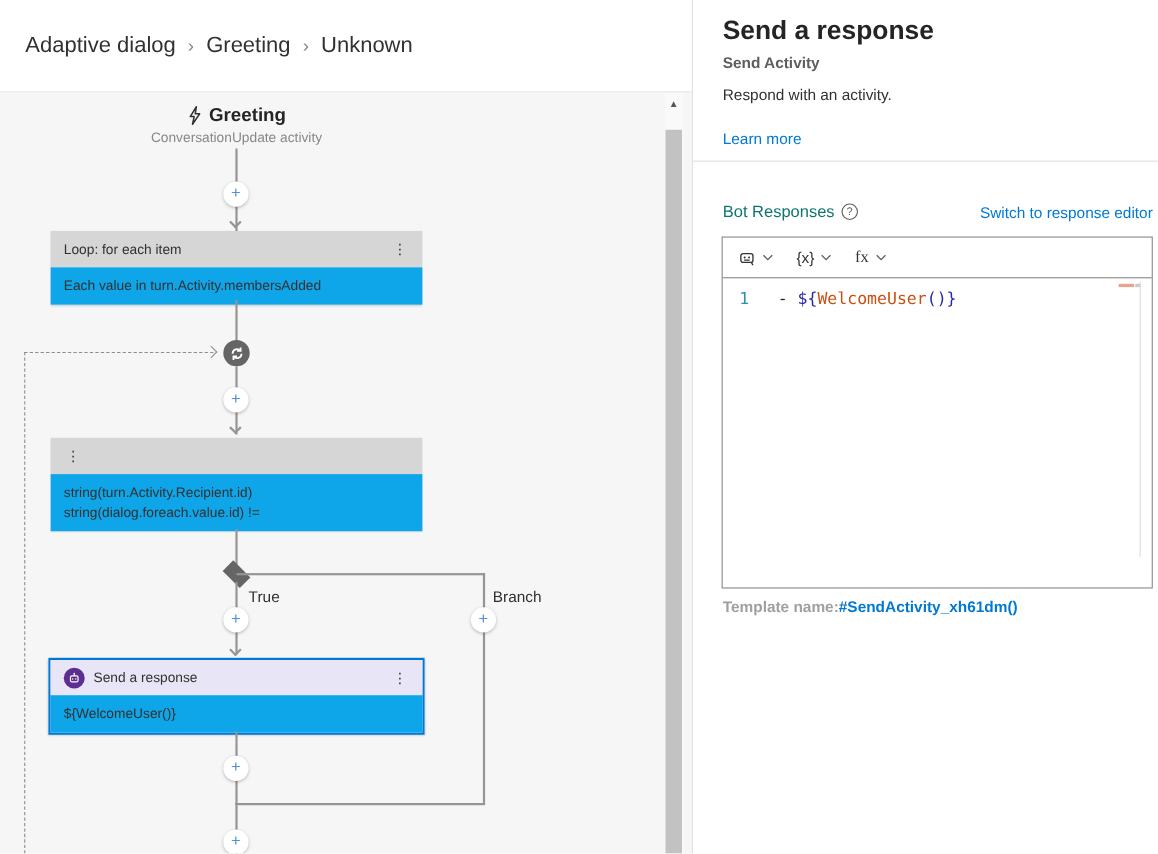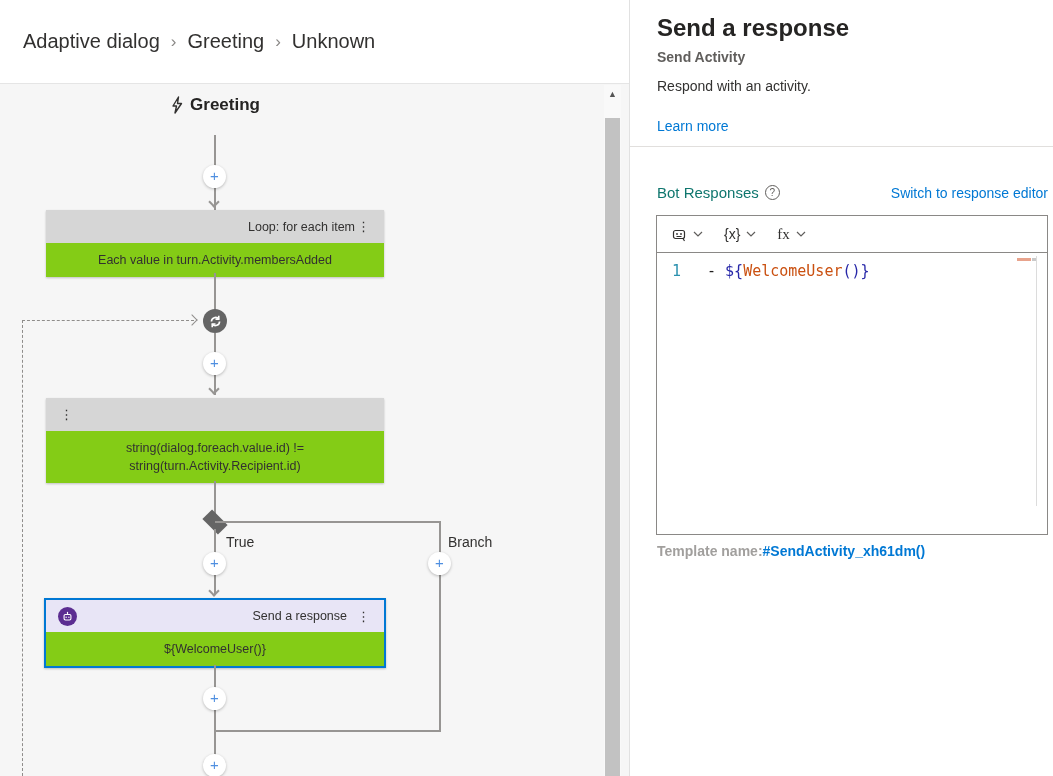--- a/index.html
+++ b/index.html
@@ -30,23 +30,23 @@
 
   .plus { position:absolute; width:23px; height:23px; background:#fff; border-radius:50%; box-shadow:0 1px 3px rgba(0,0,0,.25); color:#4f8fe0; font-size:15px; line-height:22px; text-align:center; cursor:pointer; }
 
   .loop-circle { position:absolute; width:24px; height:24px; border-radius:50%; background:#656565; display:flex; align-items:center; justify-content:center; }
 
   .diamond { position:absolute; width:22px; height:22px; background:#656565; transform:rotate(45deg) scaleY(0.62); }
 
   
   .node { position:absolute; left:46px; width:338px; background:#fff; box-shadow:0 1px 2px rgba(0,0,0,.22); cursor:pointer; }
   .node-header { height:33px; background:#d6d6d6; display:flex; align-items:center; padding:0 12px; font-size:12.5px; color:#323130; }
-  .node-header .hdr-label { flex:1;text-align:right; }
+  .node-header .hdr-label { flex:1; }
   .more-dots { font-size:13px; color:#323130; cursor:pointer; padding:0 2px; }
-  .node-body { padding:8px 12px; font-size:12.5px; color:#323130; line-height:1.45; background:#84cc16;text-align:center; }
+  .node-body { padding:8px 12px; font-size:12.5px; color:#323130; line-height:1.45; background:#0ea5e9; }
 
   .node-selected { border:2px solid #0078d4; left:44px; width:342px; }
   .node-selected .node-header { background:#e8e5f6; height:32px; gap:8px; }
   .bot-badge { width:19px; height:19px; border-radius:50%; background:#5c2e91; display:flex; align-items:center; justify-content:center; flex:0 0 auto; }
 
   .branch-label { position:absolute; font-size:14px; color:#323130; }
 
   
   .scrollbar { position:absolute; right:8px; top:85px; width:17px; height:691px; background:#f9f9f9; }
   .scroll-up { position:absolute; top:4px; left:0; width:17px; text-align:center; font-size:9px; color:#555; cursor:pointer; }
@@ -104,20 +104,21 @@
 
       <div class="trigger">
         <div class="trigger-title">
           <span style="display:inline-flex;">
             <svg width="14" height="18" viewBox="0 0 14 18">
                 <path d="M8.5 1 L3 10 H6.5 L5 17 L11.5 7.5 H7.5 Z" fill="none" stroke="#323130" stroke-width="1.4" stroke-linejoin="round"></path>
               </svg>
           </span>
           <span>Greeting</span>
         </div>
+        <div class="trigger-sub">ConversationUpdate activity</div>
       </div>
 
       <div class="vline" style="left:214px; top:50px; height:116px;"></div>
       <div class="chev-down" style="left:210px; top:113px;"></div>
       <div class="plus" style="left:203px; top:80px;">+</div>
 
       <div class="node" style="top:125px;">
         <div class="node-header">
           <span class="hdr-label">Loop: for each item</span>
           <span class="more-dots">⋮</span>
@@ -142,22 +143,22 @@
 
       <div class="vline" style="left:214px; top:248px; height:62px;"></div>
       <div class="plus" style="left:203px; top:267px;">+</div>
       <div class="chev-down" style="left:210px; top:300px;"></div>
 
       <div class="node" style="top:313px;">
         <div class="node-header">
           <span class="more-dots">⋮</span>
         </div>
         <div class="node-body">
+          <div>string(turn.Activity.Recipient.id)</div>
           <div>string(dialog.foreach.value.id) !=</div>
-          <div>string(turn.Activity.Recipient.id)</div>
         </div>
       </div>
 
       <div class="vline" style="left:214px; top:396px; height:34px;"></div>
 
       <div class="diamond" style="left:204px; top:426px;"></div>
       <div class="hline" style="left:215px; top:436px; width:226px;"></div>
       <div class="vline" style="left:439px; top:436px; height:210px;"></div>
       <div class="vline" style="left:214px; top:444px; height:66px;"></div>
 

